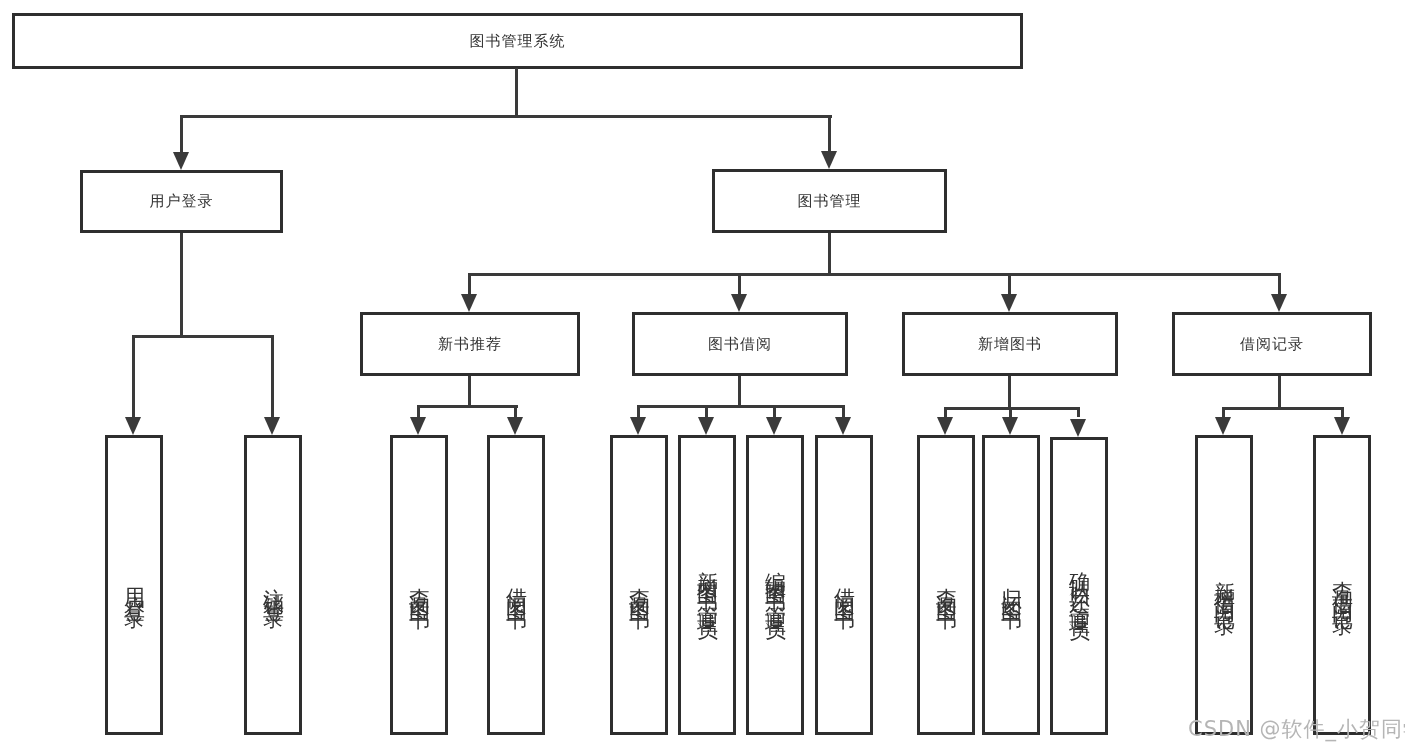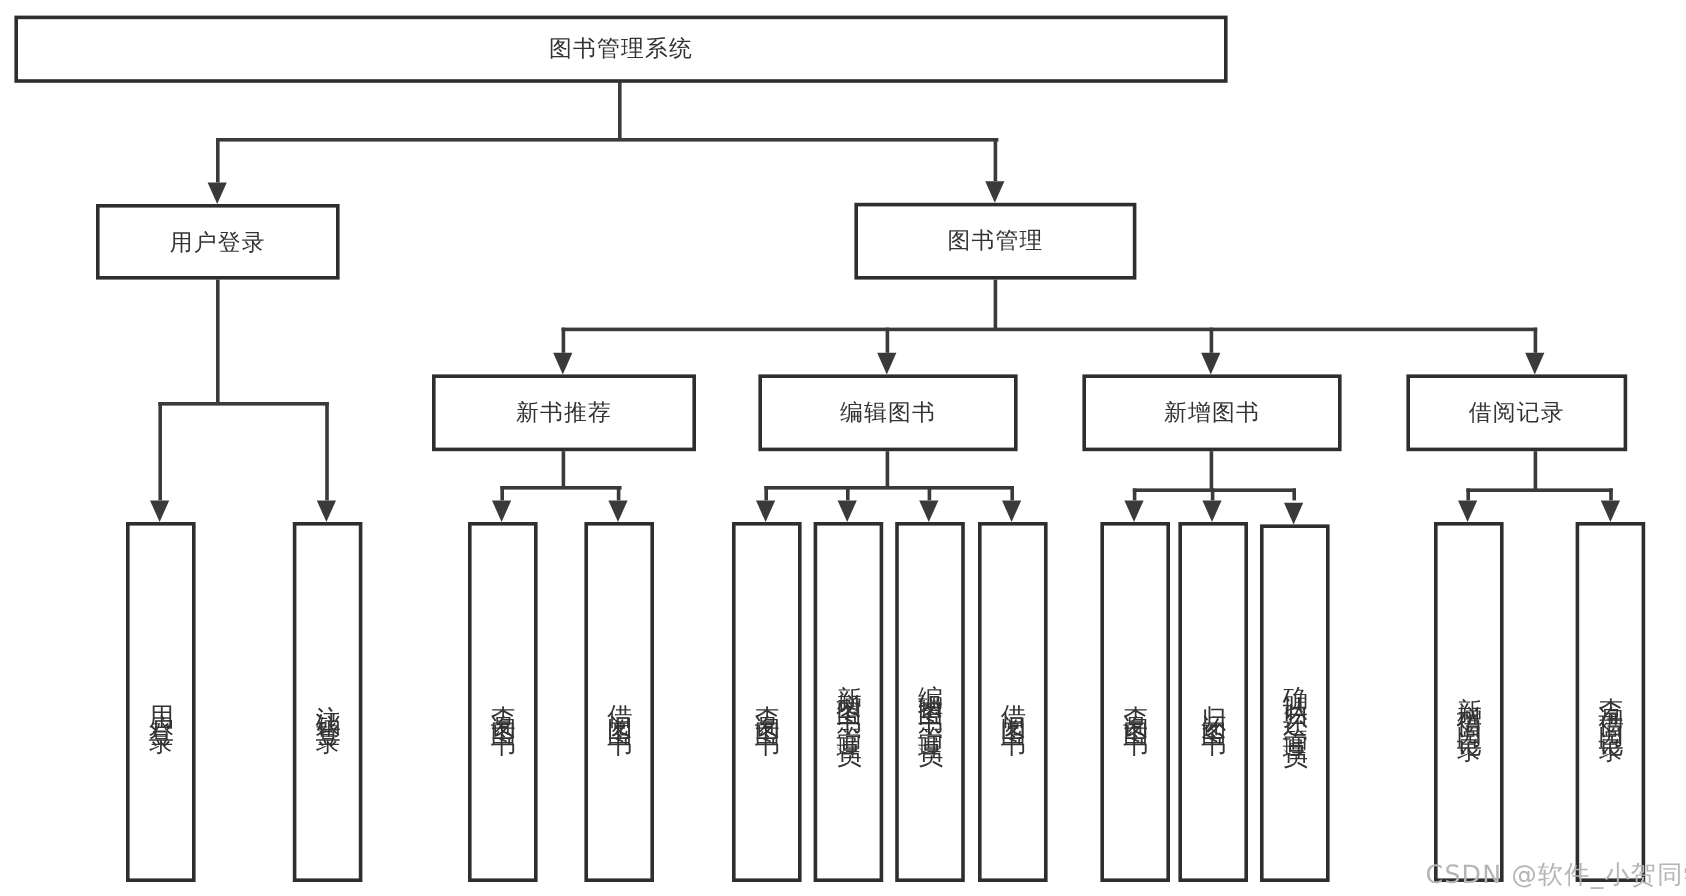--- a/index.html
+++ b/index.html
@@ -20,21 +20,21 @@
     position: absolute;
     box-sizing: border-box;
     border: 3px solid #2e2e2e;
     background: #ffffff;
     display: flex;
     align-items: center;
     justify-content: center;
     color: #333333;
   }
   .hlabel {
-    font-size: 19px;
+    font-size: 15px;
     letter-spacing: 1px;
     white-space: nowrap;
   }
   .vlabel {
     writing-mode: vertical-rl;
     text-orientation: mixed;
     font-size: 21px;
     letter-spacing: 7px;
     line-height: 1;
     white-space: nowrap;
@@ -81,26 +81,26 @@
     <span class="hlabel">用户登录</span>
   </div>
   <div class="box" style="left:360px; top:312px; width:220px; height:64px;">
     <span class="hlabel">新书推荐</span>
   </div>
 
   <div class="box" style="left:712px; top:169px; width:235px; height:64px;">
     <span class="hlabel">图书管理</span>
   </div>
   <div class="box" style="left:632px; top:312px; width:216px; height:64px;">
-    <span class="hlabel">编辑图书</span>
+    <span class="hlabel">图书借阅</span>
   </div>
   <div class="box" style="left:902px; top:312px; width:216px; height:64px;">
     <span class="hlabel">新增图书</span>
   </div>
-  <div class="box" style="left:1172px; top:312px; width:184px; height:64px;">
+  <div class="box" style="left:1172px; top:312px; width:200px; height:64px;">
     <span class="hlabel">借阅记录</span>
   </div>
 
   <div class="box" style="left:105px; top:435px; width:58px; height:300px;">
     <span class="vlabel">用户登录</span>
   </div>
   <div class="box" style="left:244px; top:435px; width:58px; height:300px;">
     <span class="vlabel">注销登录</span>
   </div>
 

